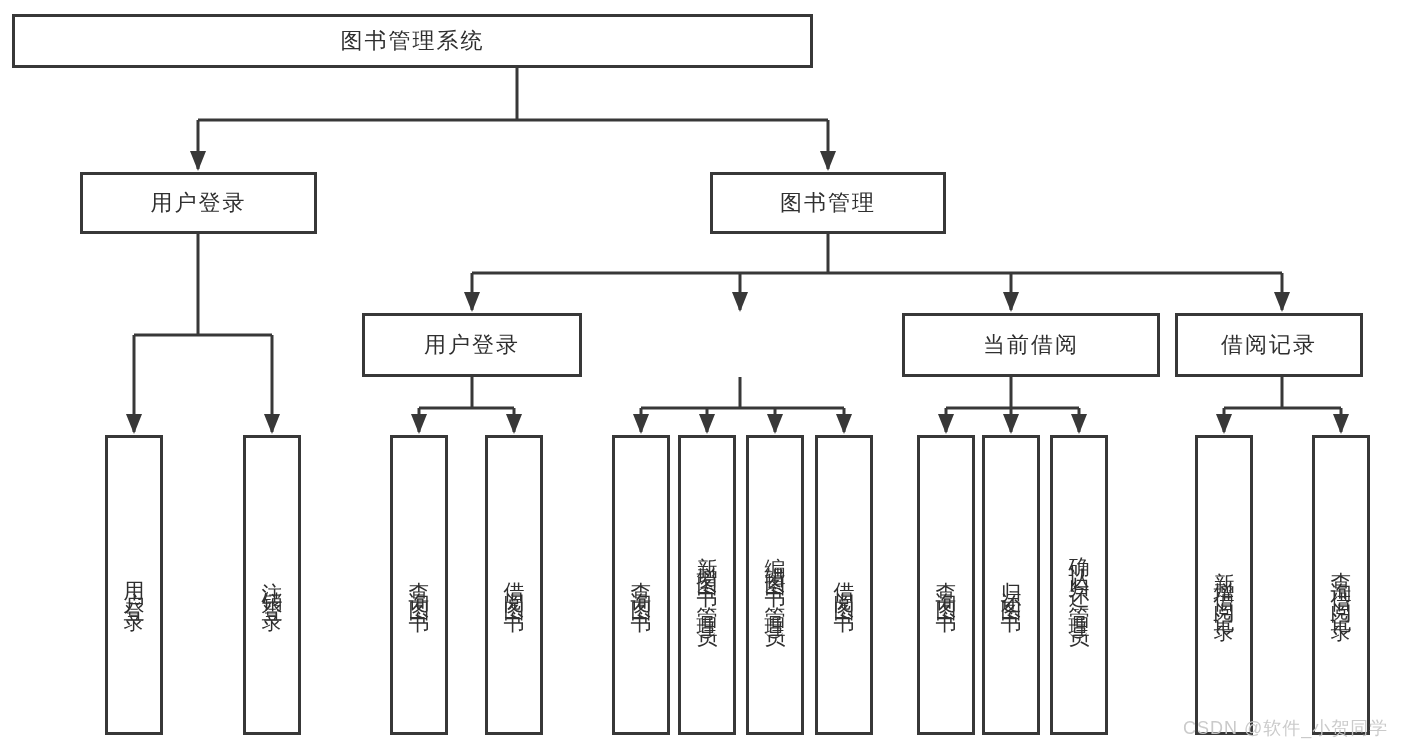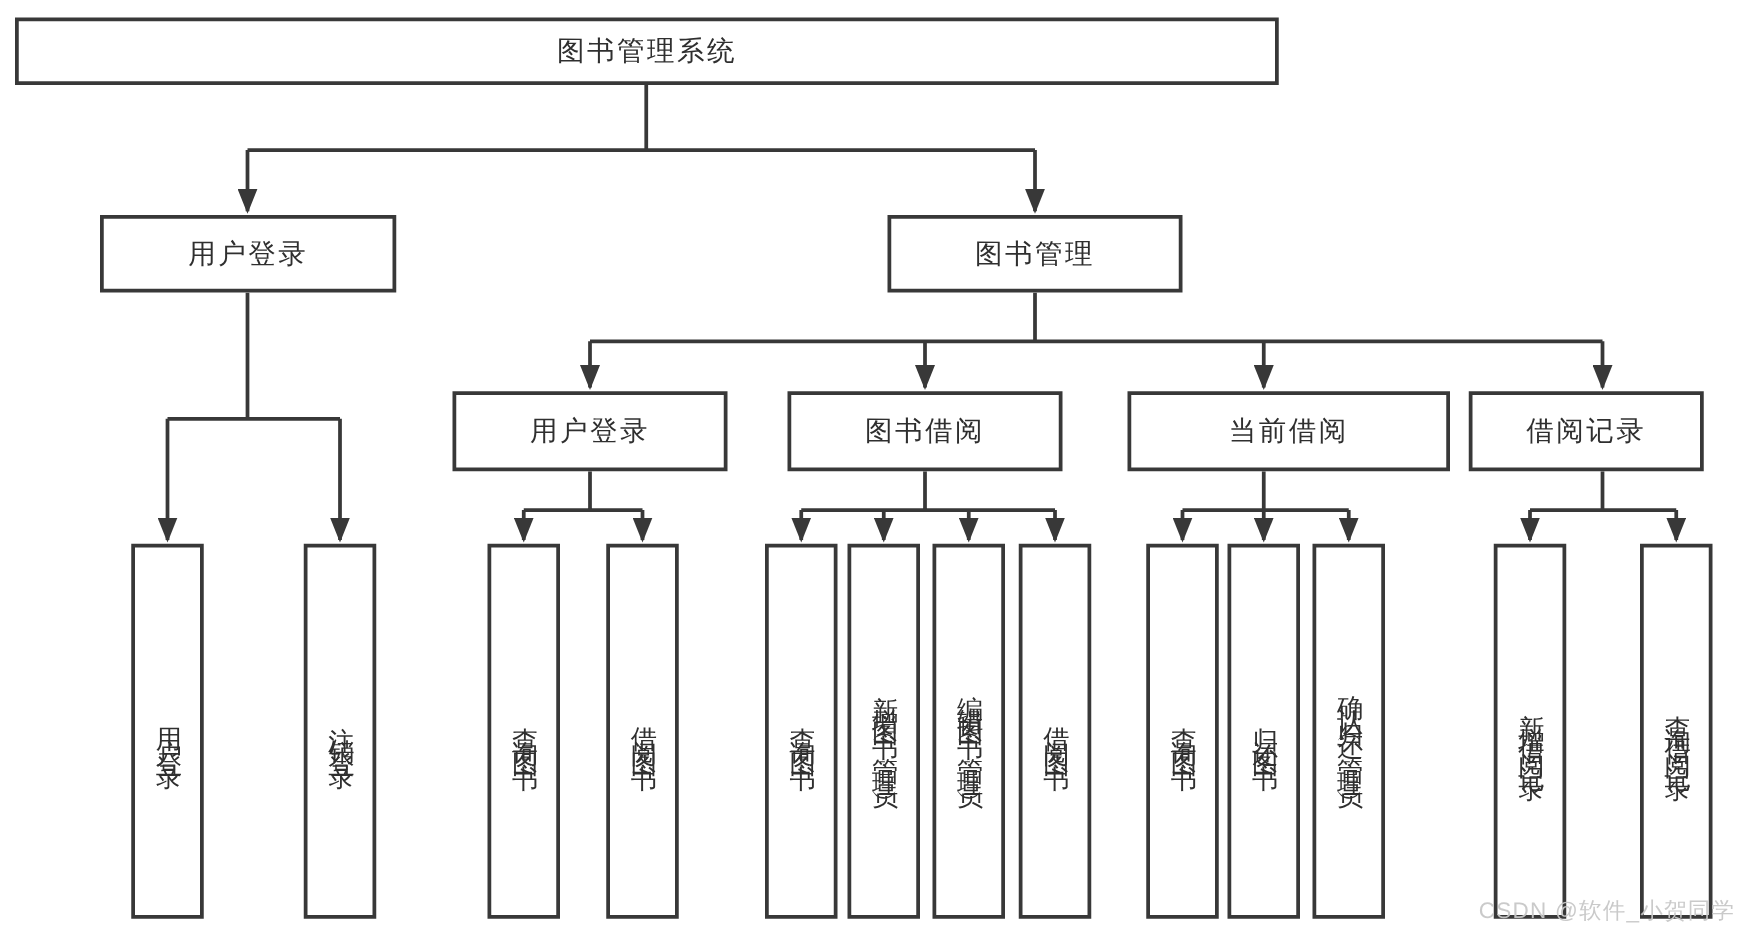--- a/index.html
+++ b/index.html
@@ -37,21 +37,21 @@
     background: var(--background);
     border: 3px solid var(--line);
     color: var(--text);
     display: flex;
     align-items: center;
     justify-content: center;
     z-index: 2;
   }
   .box.root {
     left: 12px; top: 14px;
-    width: 1011px; height: 54px;
+    width: 801px; height: 54px;
     font-size: 22px;
     letter-spacing: 2px;
   }
   .box.mid {
     height: 62px;
     font-size: 22px;
     letter-spacing: 2px;
   }
   .box.lvl3 {
     top: 313px;
@@ -133,21 +133,20 @@
     <line class="conn" x1="1224" y1="408" x2="1224" y2="432" marker-end="url(#arrow)"></line>
     <line class="conn" x1="1341" y1="408" x2="1341" y2="432" marker-end="url(#arrow)"></line>
   </svg>
 
   <div class="box root">图书管理系统</div>
 
   <div class="box mid" style="left:80px;top:172px;width:237px;">用户登录</div>
   <div class="box mid" style="left:710px;top:172px;width:236px;">图书管理</div>
 
   <div class="box lvl3" style="left:362px;">用户登录</div>
-  <div class="box lvl3" style="left:630px;">图书借阅</div>
   <div class="box lvl3" style="left:902px;width:258px;">当前借阅</div>
   <div class="box lvl3" style="left:1175px;width:188px;">借阅记录</div>
 
   <div class="box leaf" style="left:105px;">
     <span class="vtext">用户登录</span>
   </div>
   <div class="box leaf" style="left:243px;">
     <span class="vtext">注销登录</span>
   </div>
 

